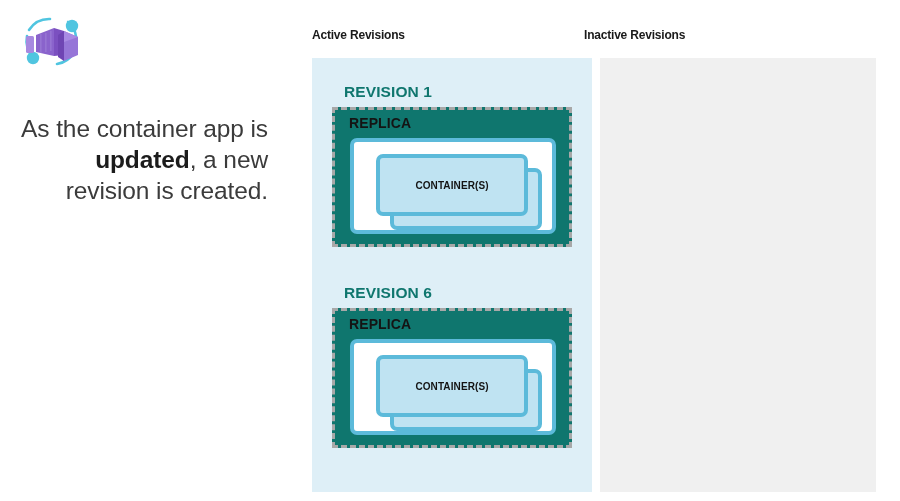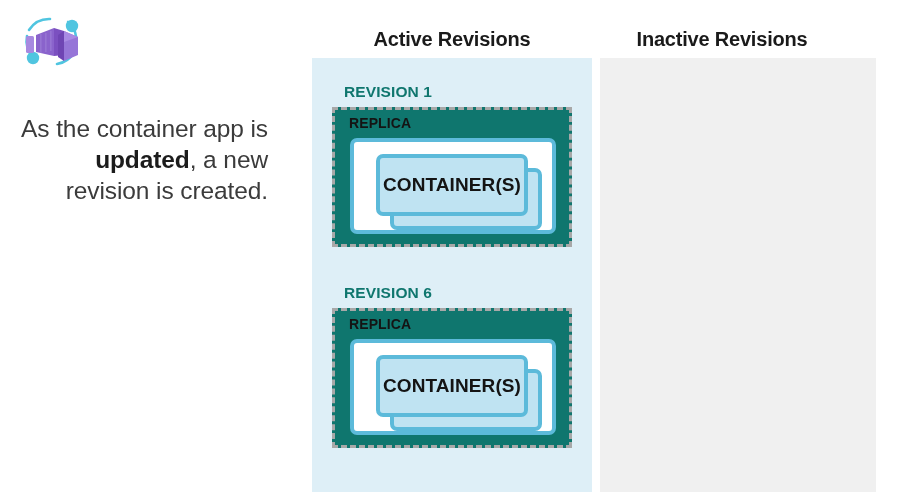--- a/index.html
+++ b/index.html
@@ -47,24 +47,23 @@
   }
   #intro-text b {
     font-weight: 700;
     color: #1c1c1c;
   }
 
   
   .column-heading {
     position: absolute;
     top: 28px;
-    font-size: 20px;
+    font-size: 12px;
     font-weight: 700;
     color: #1a1a1a;
-    text-align: center;
     letter-spacing: -0.2px;
   }
   #heading-active {
     left: 312px;
     width: 280px;
   }
   #heading-inactive {
     left: 584px;
     width: 276px;
   }
@@ -161,21 +160,21 @@
   .container-card.front {
     left: 0;
     top: 0;
     width: 152px;
     height: 62px;
     display: flex;
     align-items: center;
     justify-content: center;
   }
   .container-label {
-    font-size: 19px;
+    font-size: 10px;
     font-weight: 700;
     color: #141414;
     letter-spacing: 0.1px;
     white-space: nowrap;
   }
 </style>
 </head>
 <body>
 
 <div id="left-panel">

